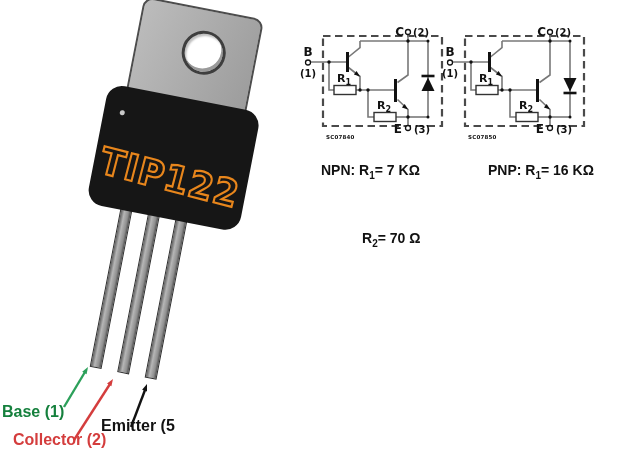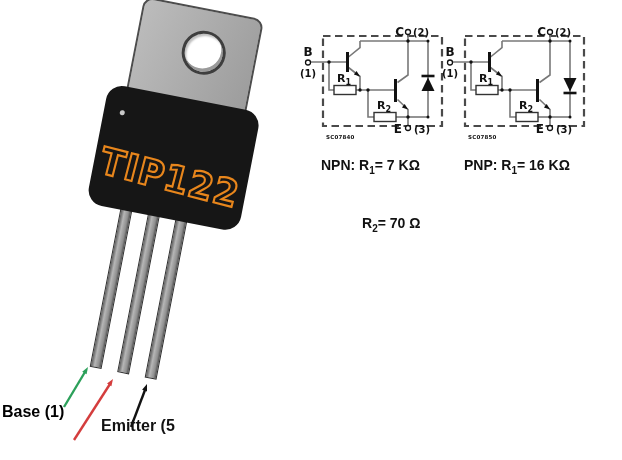--- a/index.html
+++ b/index.html
@@ -22,37 +22,37 @@
   .pkg-body{position:absolute;left:40px;top:92px;width:155px;height:122px;
     background:#161616;border-radius:16px;z-index:3;}
   .mold-dot{position:absolute;left:16px;top:24px;width:5px;height:5px;background:#c9c9c9;border-radius:50%;}
   .marking{position:absolute;left:0;top:60px;width:100%;text-align:center;
     font-family:"DejaVu Sans",sans-serif;font-weight:bold;font-size:37px;letter-spacing:1px;
     color:transparent;-webkit-text-stroke:2.2px #e8861c;
     transform:rotate(3.5deg) scaleX(.95);}
 
   
   .pin-label{position:absolute;font-weight:bold;font-size:16px;white-space:nowrap;}
-  .lbl-base{left:2px;top:403px;color:#000000;}
+  .lbl-base{left:2px;top:403px;color:#15803d;}
   .lbl-collector{left:13px;top:431px;color:#d43d3d;}
   .lbl-emitter{left:101px;top:417px;color:#121212;}
   .arrows{position:absolute;left:0;top:350px;}
 
   
   .schem{position:absolute;}
   .schem-npn{left:298px;top:15px;}
   .schem-pnp{left:440px;top:15px;}
   .schem text{font-family:"DejaVu Sans",sans-serif;font-weight:bold;fill:#111;}
 
   
-  .values{position:absolute;font-weight:bold;font-size:14px;color:#111;line-height:16px;white-space:nowrap;}
+  .values{position:absolute;font-weight:bold;font-size:14px;color:#111;line-height:27px;white-space:nowrap;}
   .values .l2{padding-left:41px;margin-top:36px;}
   .values sub{font-size:10px;}
   .val-npn{left:321px;top:157px;}
-  .val-pnp{left:464px;top:157px;}
+  .val-pnp{left:488px;top:157px;}
 </style>
 </head>
 <body>
 
 <div class="stage">
 
   <div class="package-wrap">
     <div class="leg l1"></div>
     <div class="leg l2"></div>
     <div class="leg l3"></div>
@@ -73,20 +73,21 @@
       <line x1="74" y1="90" x2="110" y2="34" stroke="#d43d3d" stroke-width="2.4"></line>
       <polygon points="113,29 111.4,36.3 107,33.5" fill="#d43d3d"></polygon>
     </g>
     <g>
       <line x1="131" y1="77" x2="145" y2="40" stroke="#121212" stroke-width="2.4"></line>
       <polygon points="147,34 147,41.5 142.1,39.7" fill="#121212"></polygon>
     </g>
   </svg>
 
   <div class="pin-label lbl-base">Base (1)</div>
+  <div class="pin-label lbl-collector">Collector (2)</div>
   <div class="pin-label lbl-emitter">Emitter (5</div>
 
   <svg class="schem schem-npn" width="150" height="132" viewBox="0 0 150 132">
     <rect x="25" y="21" width="119" height="90" fill="none" stroke="#4a4a4a" stroke-width="2.2" stroke-dasharray="7.5 4.5"></rect>
     <g stroke="#787878" stroke-width="1.6" fill="none">
       <line x1="12.5" y1="47" x2="48" y2="47"></line>
       <polyline points="31,47 31,75 36,75"></polyline>
       <line x1="58" y1="75" x2="62" y2="75"></line>
       <polyline points="50.5,42 62,32.5 62,26"></polyline>
       <line x1="62" y1="26" x2="130" y2="26"></line>

